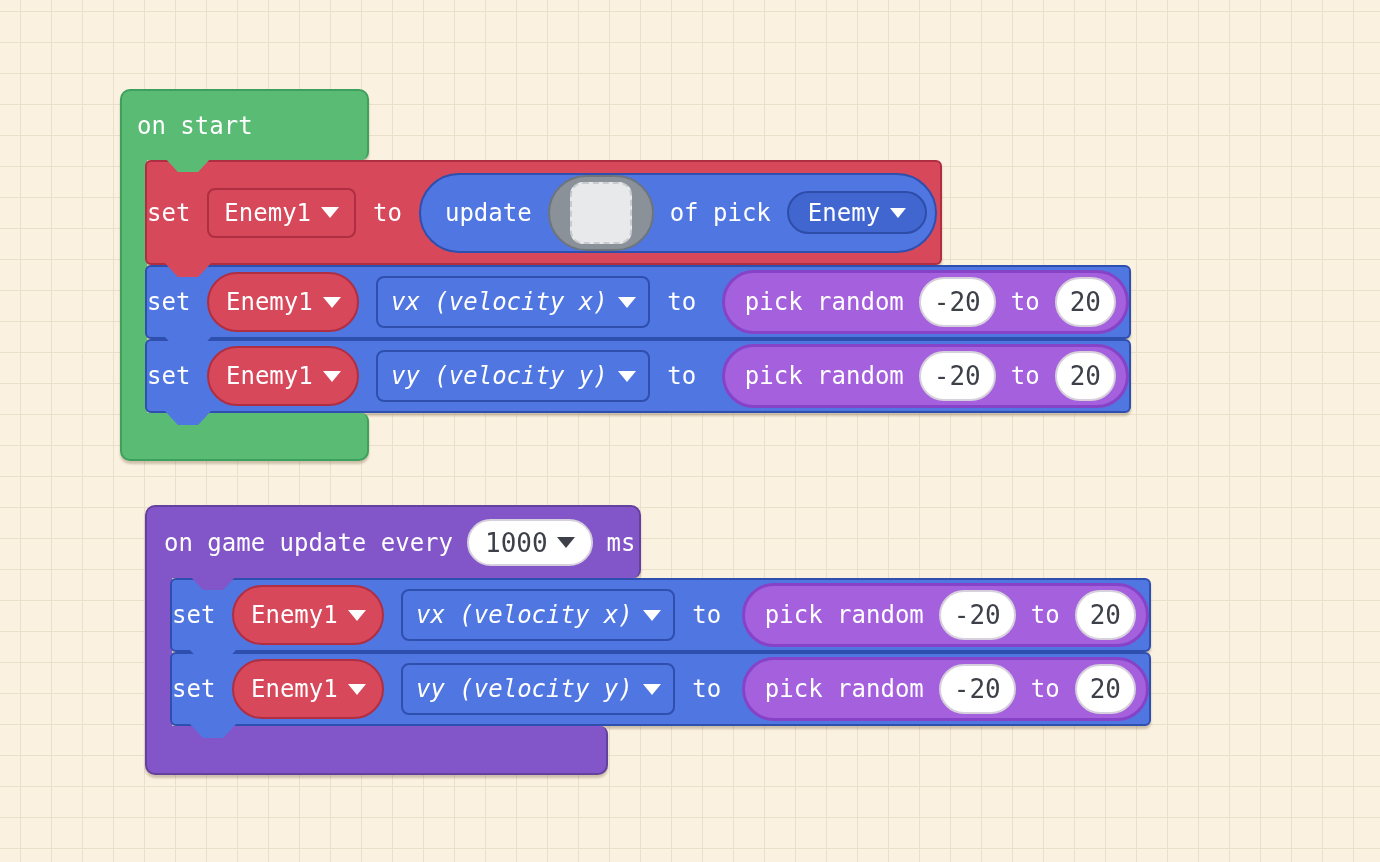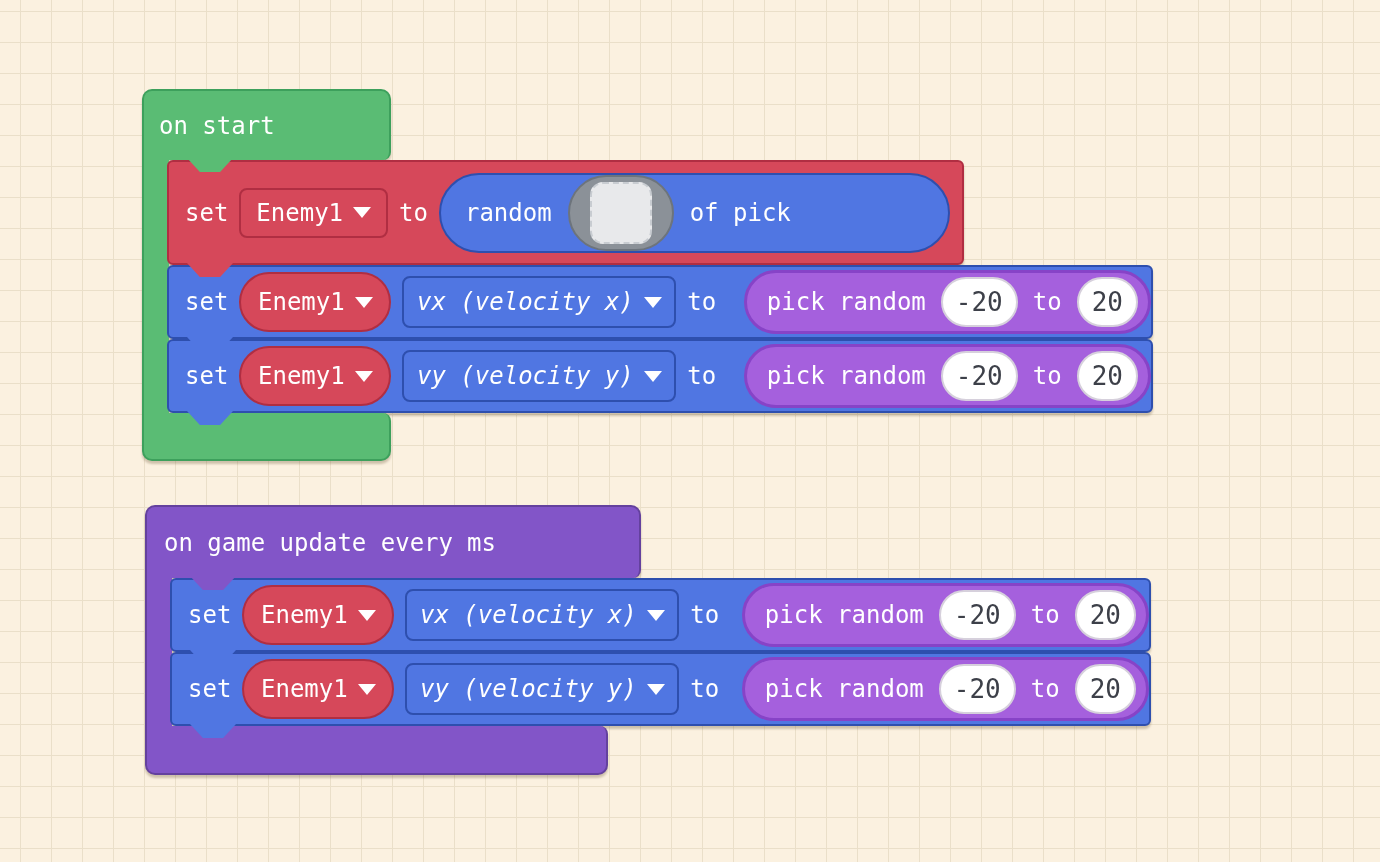--- a/index.html
+++ b/index.html
@@ -37,21 +37,21 @@
     border:2px solid var(--game-purple-d);border-bottom:none;border-radius:10px 10px 8px 2px;gap:14px;padding-left:17px;}
   .spine{position:absolute;z-index:1;}
   .g1 .spine{left:0;top:69px;width:27px;height:257px;background:var(--loops-green);border-left:2px solid var(--loops-green-d);}
   .g2 .spine{left:0;top:71px;width:27px;height:152px;background:var(--game-purple);border-left:2px solid var(--game-purple-d);}
   .foot{position:absolute;z-index:1;}
   .g1 .foot{left:0;top:324px;width:249px;height:48px;background:var(--loops-green);
     border:2px solid var(--loops-green-d);border-top:none;border-radius:0 8px 10px 10px;}
   .g2 .foot{left:0;top:221px;width:463px;height:49px;background:var(--game-purple);
     border:2px solid var(--game-purple-d);border-top:none;border-radius:0 8px 10px 10px;}
   
-  .stmt{position:absolute;display:flex;align-items:center;gap:11px;padding-left:16px;border-radius:6px;z-index:2;}
+  .stmt{position:absolute;display:flex;align-items:center;gap:17px;border-radius:6px;z-index:2;}
   .stmt.red{background:var(--variables-red);border:2px solid var(--variables-red-d);}
   .stmt.blue{background:var(--sprites-blue);border:2px solid var(--sprites-blue-d);}
   
   .dd{display:flex;align-items:center;justify-content:center;gap:10px;flex:none;}
   .dd.rect-red{height:50px;border-radius:8px;background:var(--variables-red);border:2px solid var(--variables-red-d);padding:0 15px;}
   .dd.rect-blue{height:52px;width:274px;border-radius:8px;background:var(--sprites-blue);border:2px solid var(--sprites-blue-d);font-style:italic;}
   .pill-red{display:flex;align-items:center;justify-content:center;gap:10px;height:60px;width:152px;
     border-radius:30px;background:var(--variables-red);border:2px solid var(--variables-red-d);flex:none;}
   .oval-blue{display:flex;align-items:center;height:80px;border-radius:40px;background:var(--sprites-blue);
     border:2px solid var(--sprites-blue-d);flex:1;margin-right:12px;padding:0 8px 0 24px;gap:16px;}
@@ -72,41 +72,45 @@
   .bump.green .bump-in{background:var(--loops-green);}
   .bump.red .bump-in{background:var(--variables-red);}
   .bump.blue .bump-in{background:var(--sprites-blue);}
   .bump.purple .bump-in{background:var(--game-purple);}
 </style>
 </head>
 <body>
 
 <div class="workspace">
 
-  <div class="group g1" style="left:142px;top:89px;width:1011px;height:372px;">
+  <div class="group g1" style="left:120px;top:89px;width:1011px;height:372px;">
 
     <div class="evt-head">
       <span class="t">on start</span>
     </div>
     <div class="spine"></div>
     <div class="foot"></div>
 
     <div class="stmt red" style="left:25px;top:71px;width:797px;height:105px;">
       <span class="t">set</span>
       <div class="dd rect-red">
         <span class="t">Enemy1</span>
         <span class="tri"></span>
       </div>
       <span class="t">to</span>
       <div class="oval-blue">
-        <span class="t">random</span>
+        <span class="t">update</span>
         <div class="sprite-pill">
           <div class="sprite-square"></div>
         </div>
         <span class="t">of pick</span>
+        <div class="kind-pill">
+          <span class="t">Enemy</span>
+          <span class="tri sm"></span>
+        </div>
       </div>
     </div>
 
     <div class="stmt blue" style="left:25px;top:176px;width:986px;height:74px;">
       <span class="t">set</span>
       <div class="pill-red">
         <span class="t">Enemy1</span>
         <span class="tri"></span>
       </div>
       <div class="dd rect-blue">
@@ -160,20 +164,24 @@
       </div>
     <div class="bump blue" style="left:45px;top:322px;">
         <div class="bump-in" style="filter:drop-shadow(0 2px 0 rgba(35,110,60,0.55));"></div>
       </div>
   </div>
 
   <div class="group g2" style="left:145px;top:505px;width:1150px;height:270px;">
 
     <div class="evt-head">
       <span class="t">on game update every</span>
+      <div class="oval-interval">
+        <span class="dark-t">1000</span>
+        <span class="tri dark"></span>
+      </div>
       <span class="t">ms</span>
     </div>
     <div class="spine"></div>
     <div class="foot"></div>
 
     <div class="stmt blue" style="left:25px;top:73px;width:981px;height:74px;">
       <span class="t">set</span>
       <div class="pill-red">
         <span class="t">Enemy1</span>
         <span class="tri"></span>

